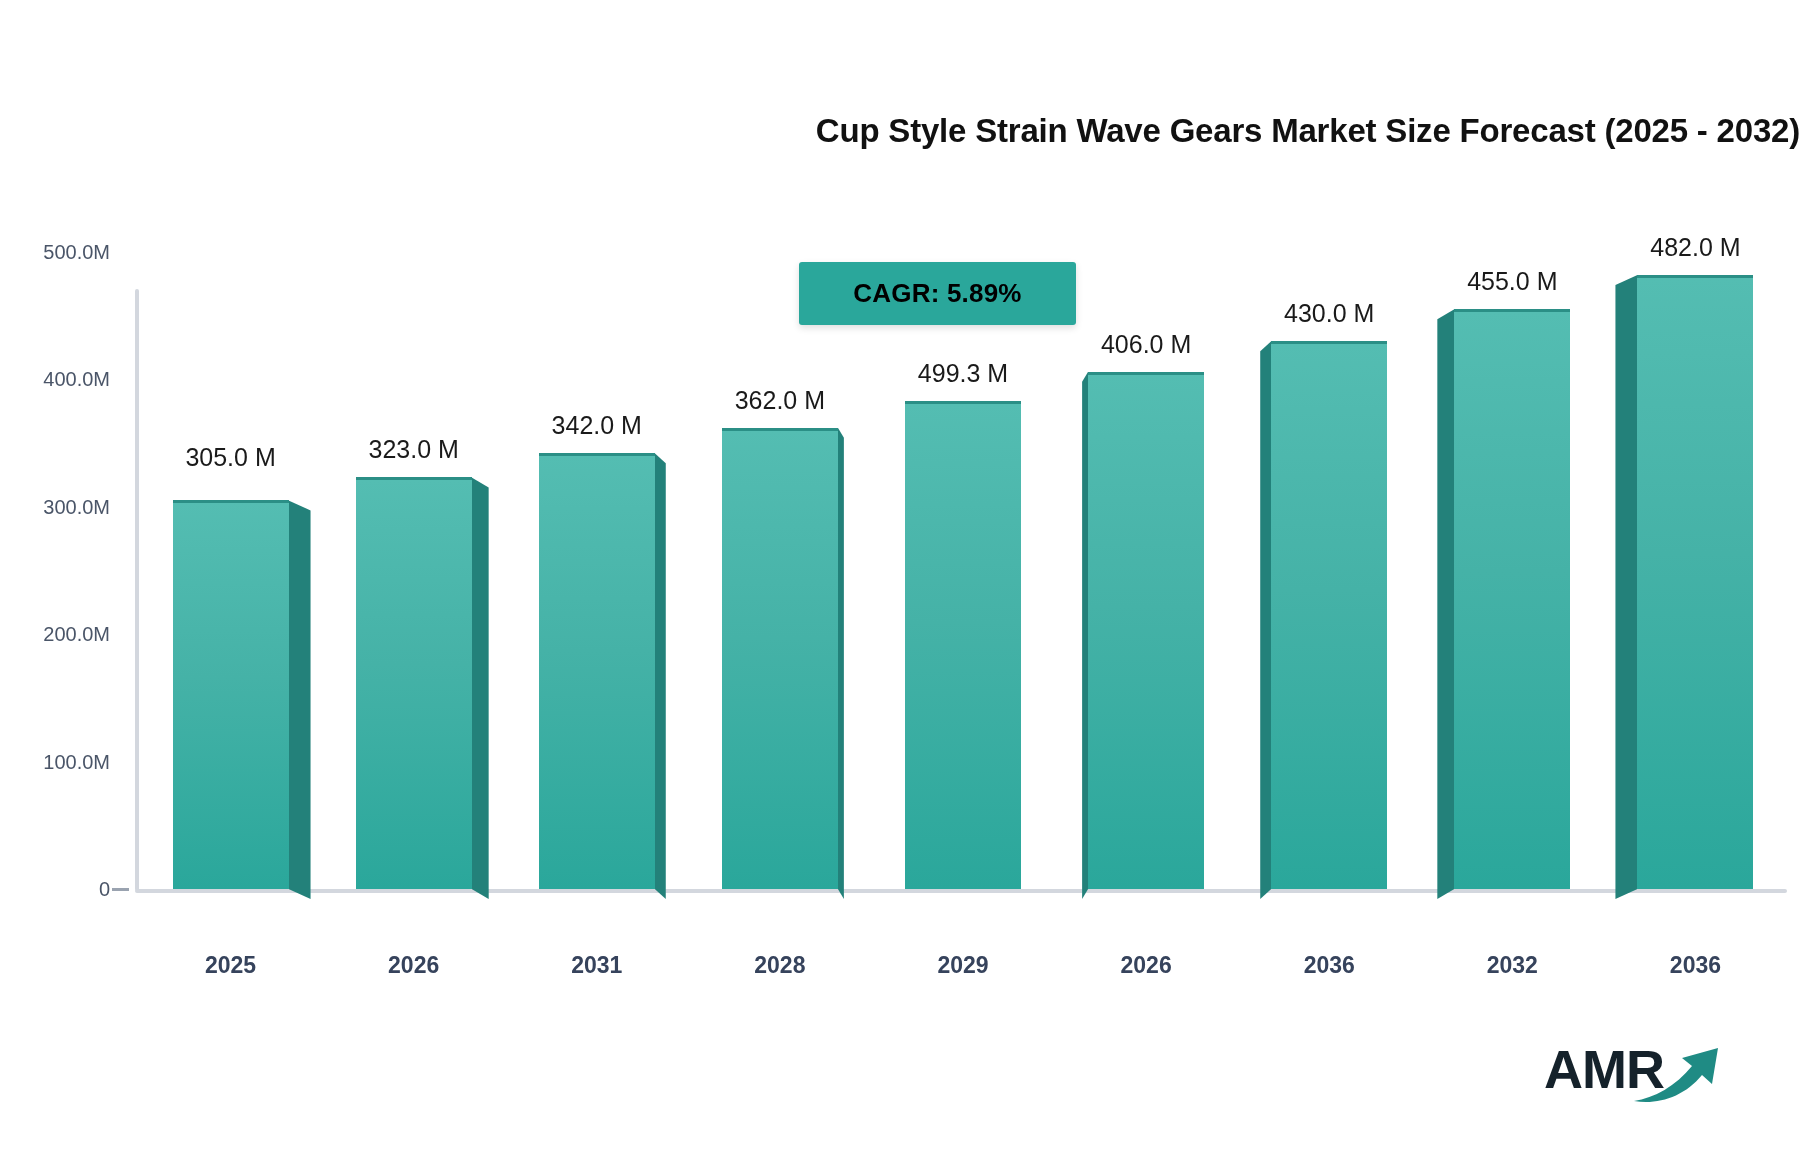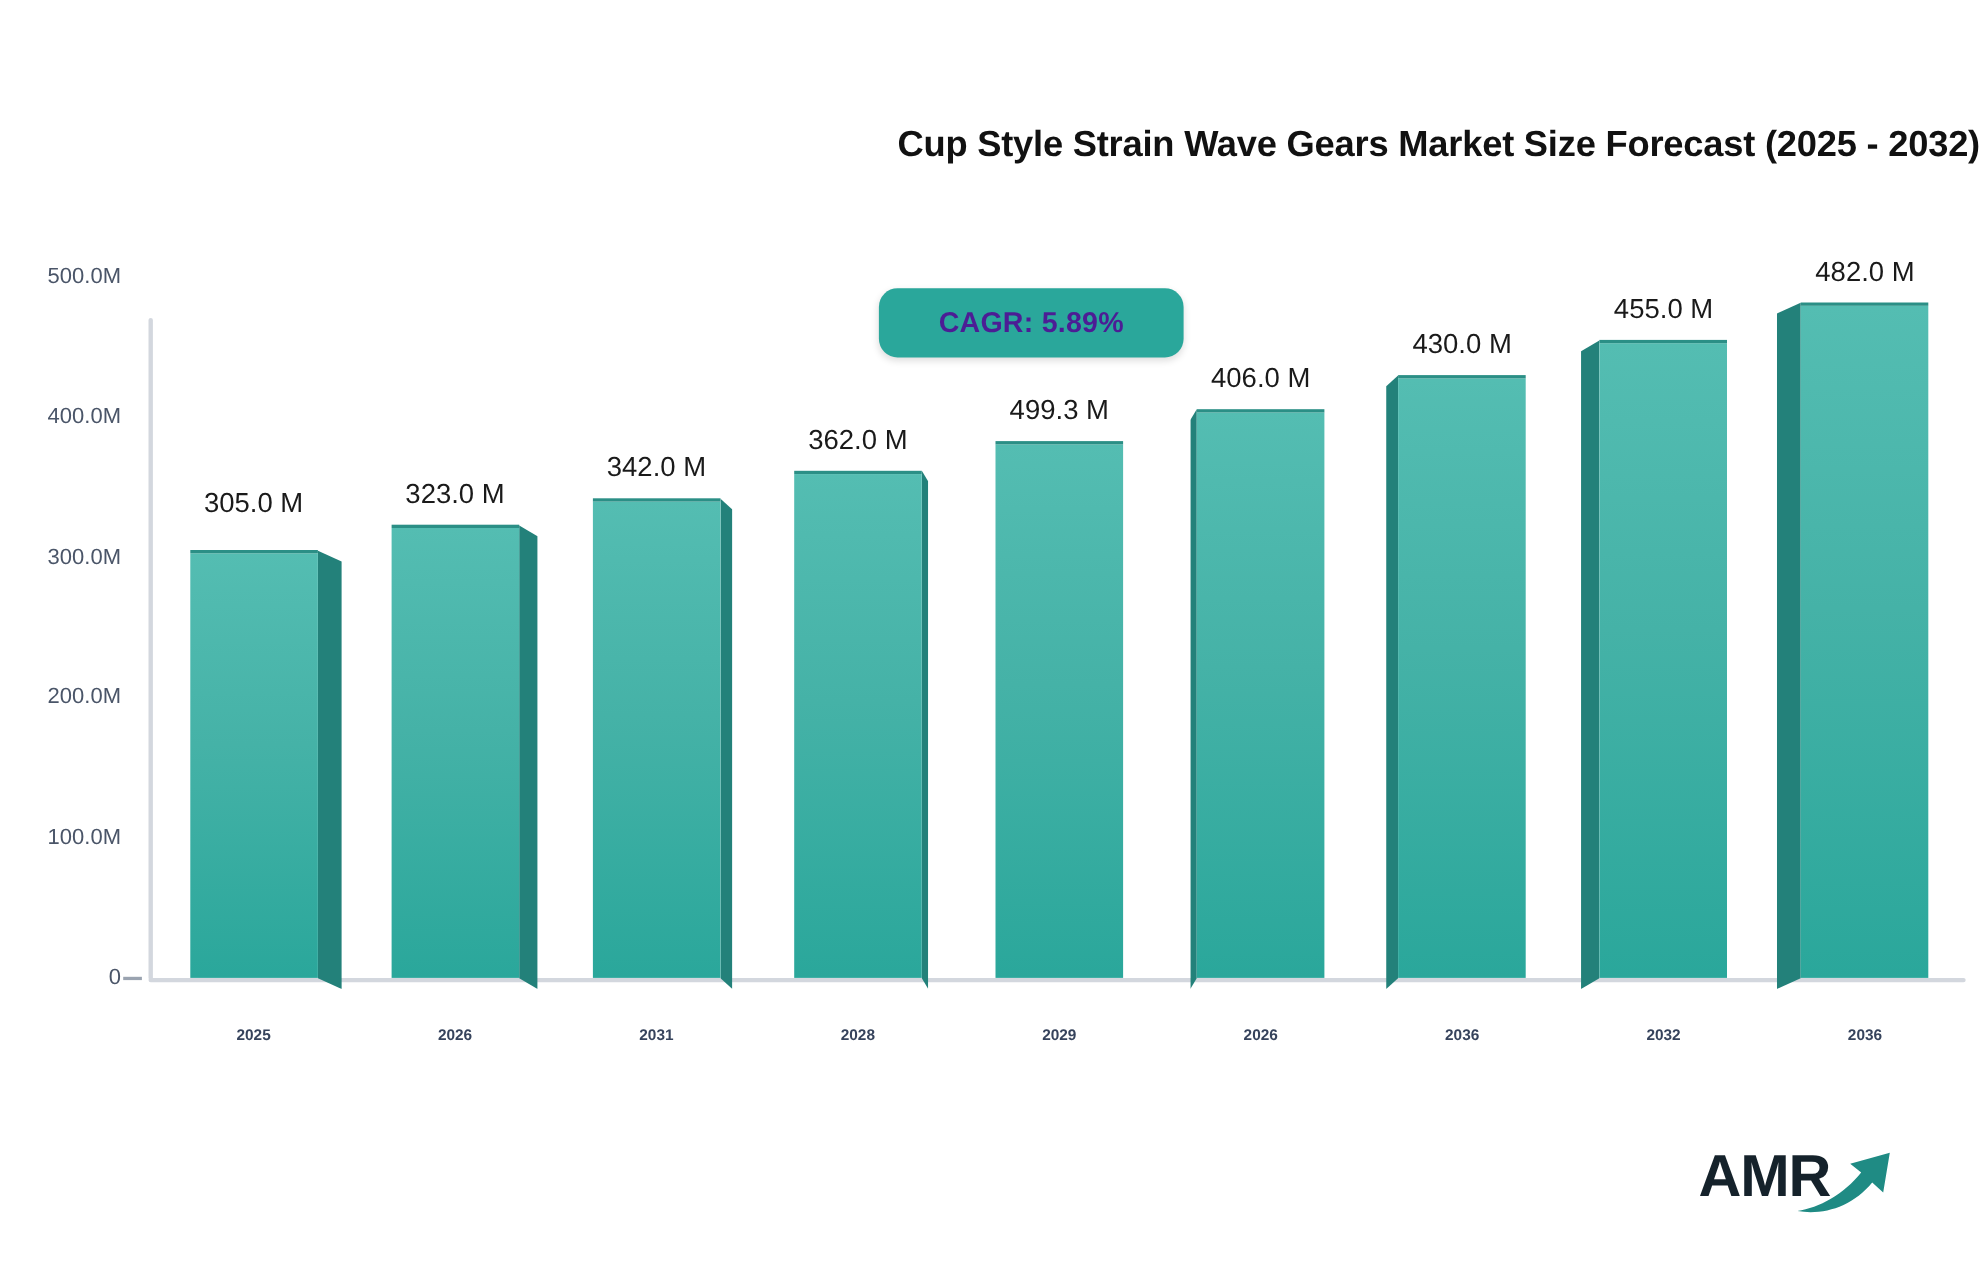--- a/index.html
+++ b/index.html
@@ -46,23 +46,23 @@
     white-space: nowrap;
   }
 
   
   .cagr-badge {
     position: absolute;
     left: 799px;
     top: 262px;
     width: 277px;
     height: 63px;
-    border-radius: 17px;
+    border-radius: 3px;
     background: #2aa79b;
-    color: #4c1d95;
+    color: #000000;
     font-size: 26px;
     font-weight: bold;
     display: flex;
     align-items: center;
     justify-content: center;
     box-shadow: 0 3px 7px rgba(0,0,0,0.13);
     z-index: 40;
     letter-spacing: 0.2px;
   }
 
@@ -107,22 +107,22 @@
     position: absolute;
     left: 112px;
     width: 17px;
     height: 3px;
     background: #9aa3b0;
     transform: translateY(-1px);
   }
 
   .xtick {
     position: absolute;
-    top: 932px;
-    font-size: 14px;
+    top: 952px;
+    font-size: 23px;
     color: #36435c;
     font-weight: bold;
     text-align: center;
     transform: translateX(-50%);
     white-space: nowrap;
   }
 
   
   .bar-group { position: absolute; }
 

